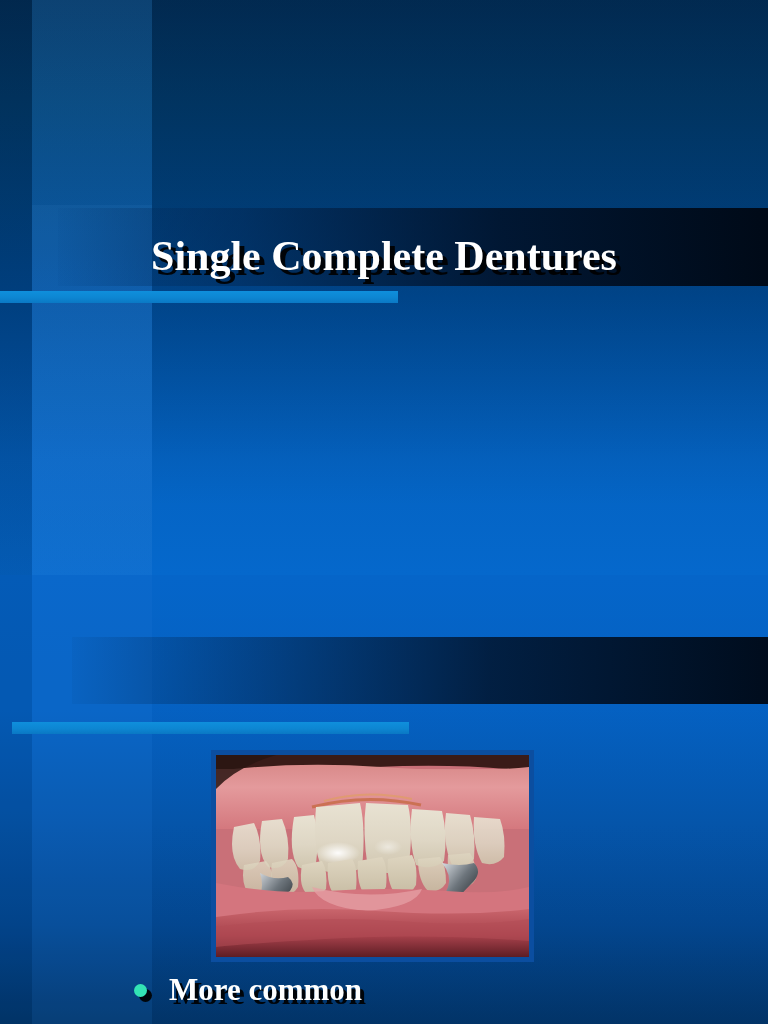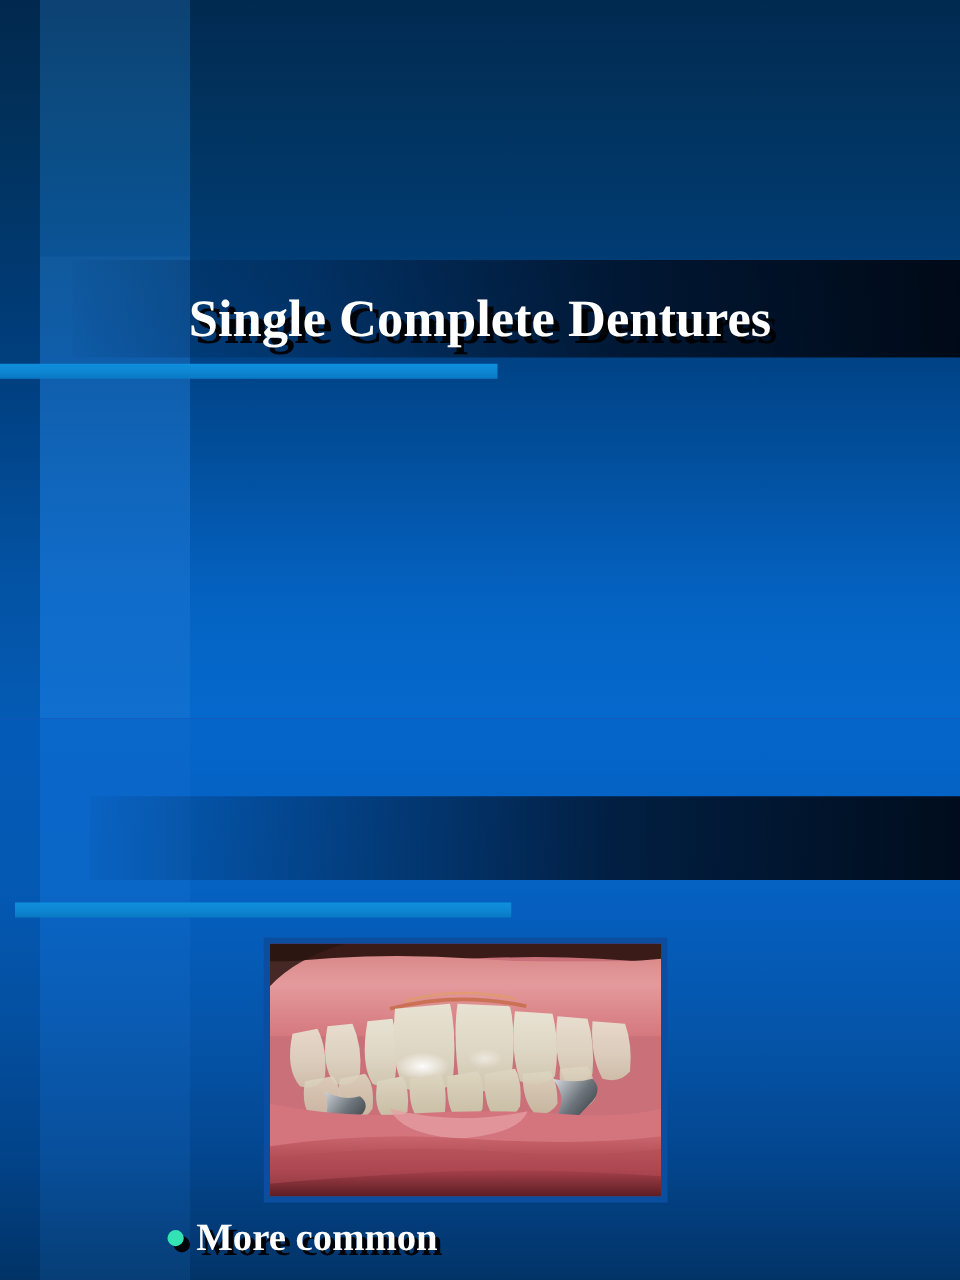--- a/index.html
+++ b/index.html
@@ -9,21 +9,21 @@
   }
   body {
     font-family: "Liberation Serif", "DejaVu Serif", serif;
   }
 
   .page {
     position: relative;
     width: 768px;
     height: 1024px;
     overflow: hidden;
-    background: #4c1d95;
+    background: #0f172a;
   }
 
   
   .slide1 {
     position: absolute;
     left: 0;
     top: 0;
     width: 768px;
     height: 575px;
     overflow: hidden;
@@ -195,21 +195,21 @@
     white-space: nowrap;
   }
   .bullet-dot {
     width: 13px; height: 13px;
     border-radius: 50%;
     background: #33e3b4;
     box-shadow: 5px 5px 0 rgba(0,0,0,0.92);
     flex: 0 0 auto;
   }
   .bullet-text {
-    margin-left: 10px;
+    margin-left: 22px;
     font-size: 31px;
     font-weight: bold;
     color: #ffffff;
     text-shadow: 4px 4px 0 rgba(0,0,0,0.92);
   }
 </style>
 </head>
 <body>
 
 <div class="page">

